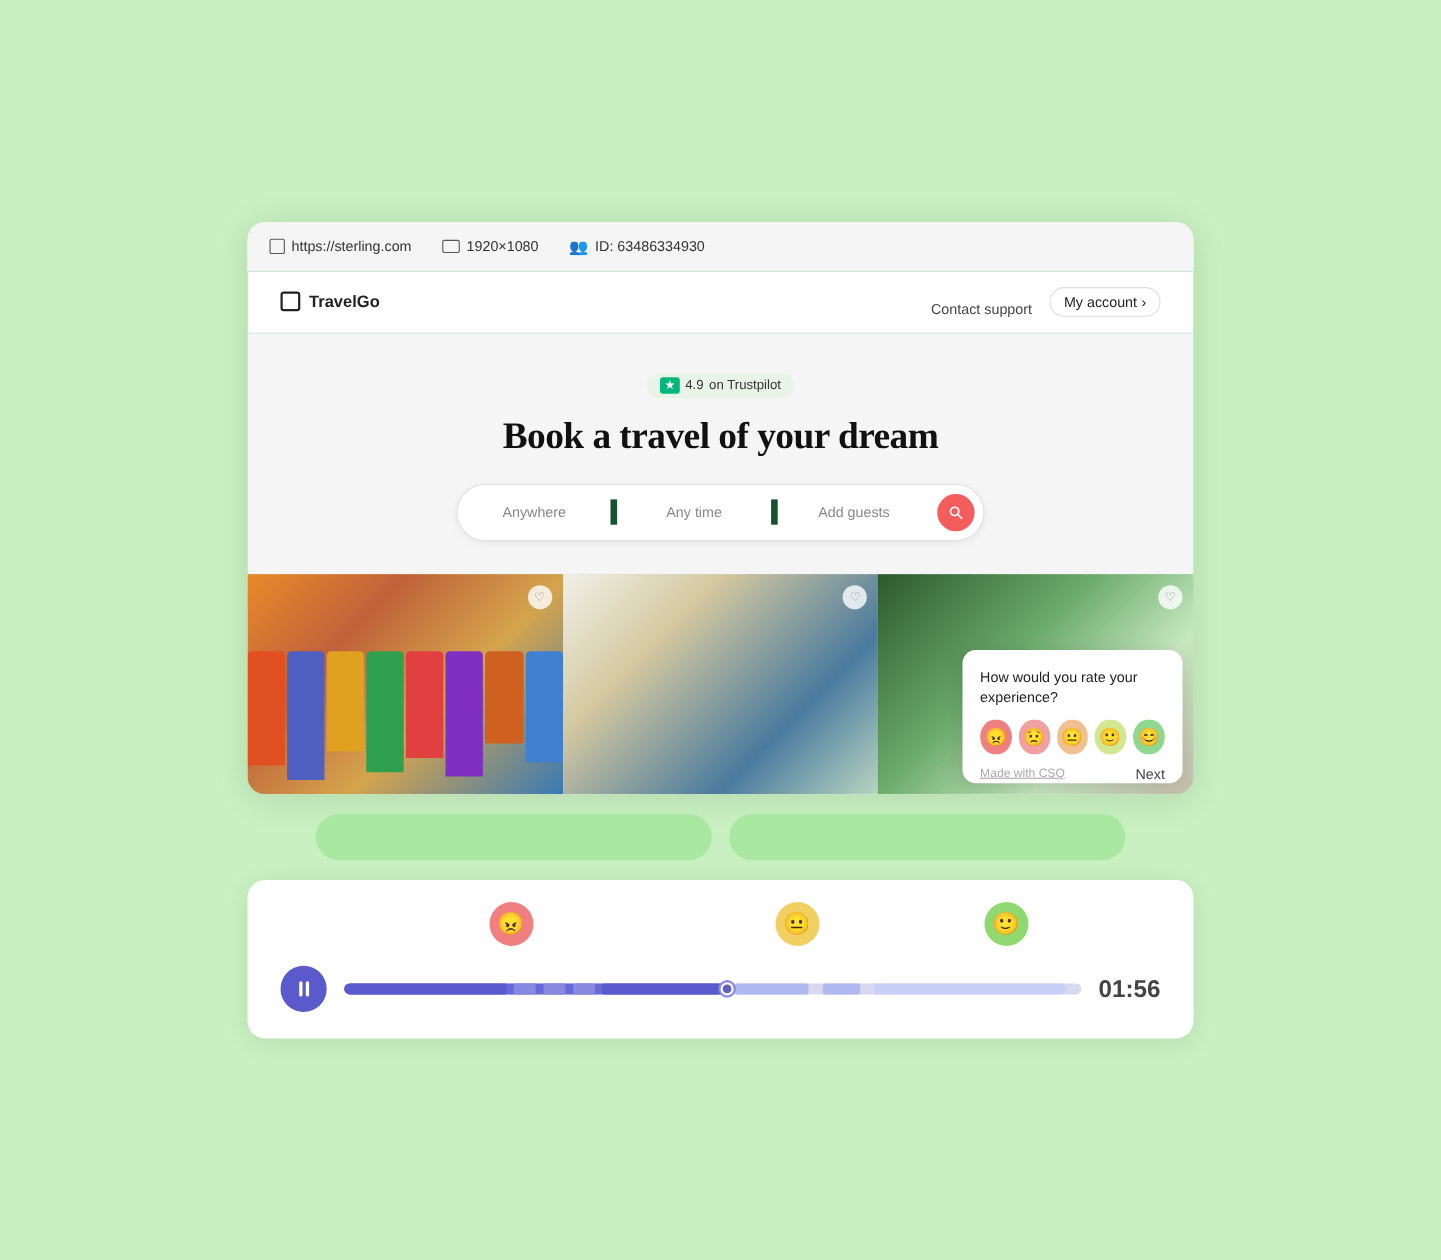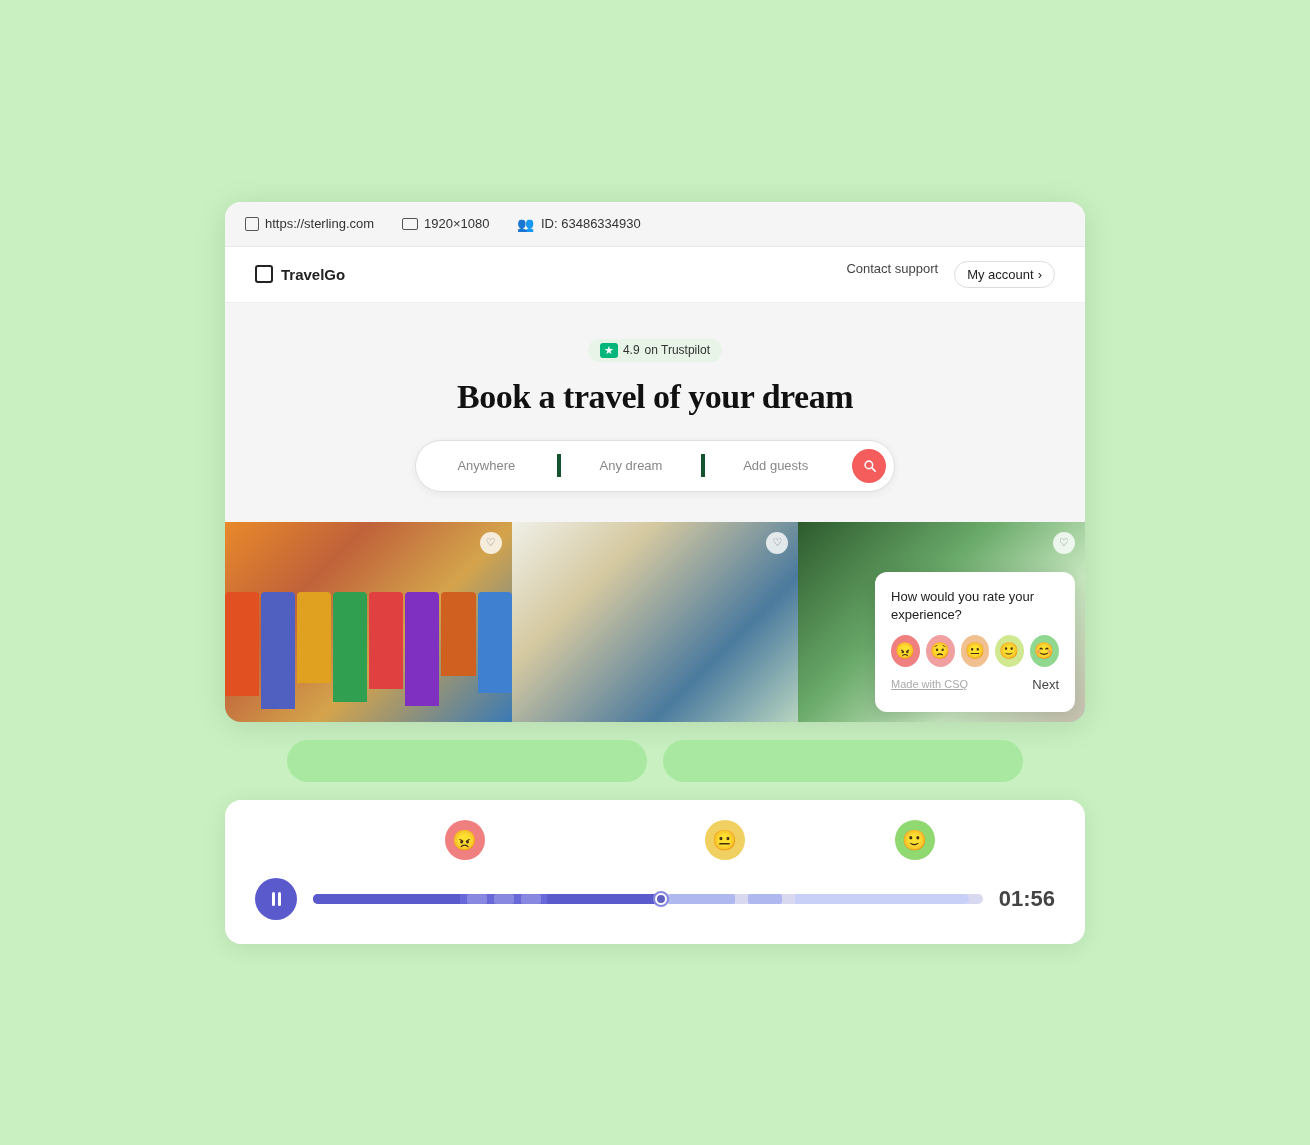--- a/index.html
+++ b/index.html
@@ -101,21 +101,21 @@
     }
     .logo-icon {
       width: 18px;
       height: 18px;
       border: 2px solid #222;
       border-radius: 3px;
       display: inline-block;
     }
     .nav-right {
       display: flex;
-      align-items: flex-start;
+      align-items: flex-end;
       gap: 16px;
     }
     .nav-contact {
       font-size: 13px;
       color: #444;
     }
     .nav-account {
       font-size: 13px;
       color: #222;
       border: 1px solid #ddd;
@@ -168,21 +168,21 @@
       width: 480px;
       margin: 0 auto;
       box-shadow: 0 2px 8px rgba(0,0,0,0.06);
     }
     .search-item {
       flex: 1;
       text-align: center;
       font-size: 13px;
       color: #888;
       padding: 4px 12px;
-      border-right: 4px solid #14532d;
+      border-right: 6px solid #14532d;
     }
     .search-item:last-of-type {
       border-right: none;
     }
     .search-btn {
       background: #f55c5c;
       border: none;
       border-radius: 50%;
       width: 34px;
       height: 34px;
@@ -253,21 +253,21 @@
       color: #888;
     }
 
     
     .survey-popup {
       position: absolute;
       bottom: 10px;
       right: 10px;
       background: #fff;
       border-radius: 12px;
-      padding: 16px 16px 20px;
+      padding: 16px 16px 1px;
       width: 200px;
       box-shadow: 0 4px 20px rgba(0,0,0,0.15);
       z-index: 10;
     }
     .survey-question {
       font-size: 13px;
       font-weight: 500;
       color: #222;
       margin-bottom: 10px;
       line-height: 1.4;
@@ -463,21 +463,21 @@
 
       <div class="hero">
         <div class="trustpilot-badge">
           <span class="trustpilot-star">★</span>
           <span>4.9</span>
           <span>on Trustpilot</span>
         </div>
         <h1 class="hero-title">Book a travel of your dream</h1>
         <div class="search-bar">
           <span class="search-item">Anywhere</span>
-          <span class="search-item">Any dream</span>
+          <span class="search-item">Any time</span>
           <span class="search-item">Add guests</span>
           <button class="search-btn">
             <svg viewBox="0 0 24 24">
               <path d="M21 21l-4.35-4.35M17 11A6 6 0 1 1 5 11a6 6 0 0 1 12 0z" stroke="#fff" stroke-width="2.5" stroke-linecap="round" fill="none"></path>
             </svg>
           </button>
         </div>
       </div>
 
       <div class="image-grid">

